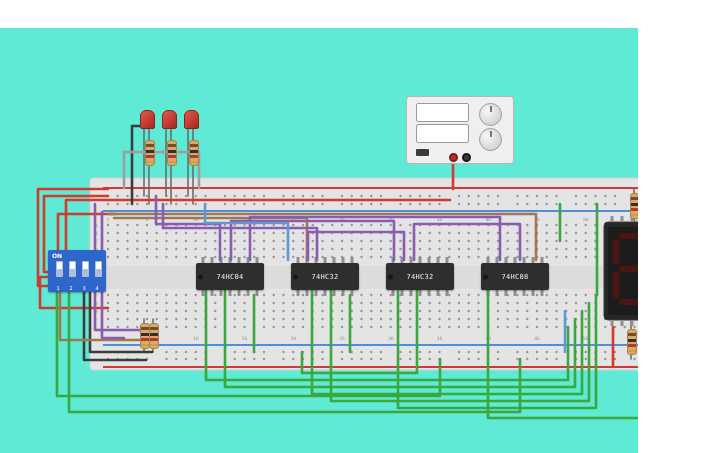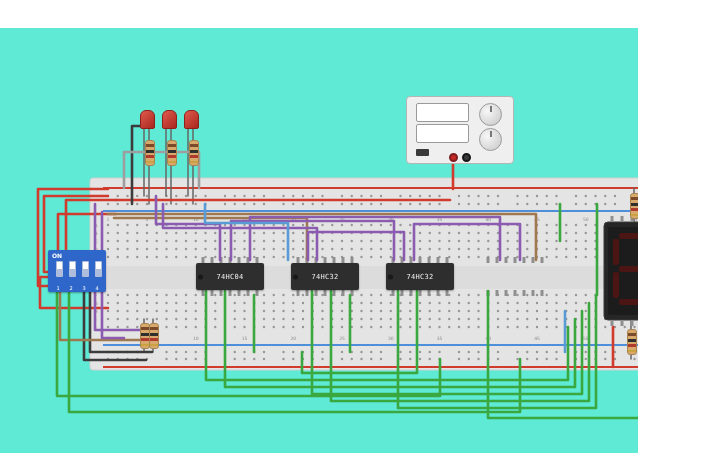--- a/index.html
+++ b/index.html
@@ -1087,14 +1087,17 @@
 
   <div class="ic" style="left:196px;top:235px;width:68px">
     <span>74HC04</span>
   </div>
   <div class="ic" style="left:291px;top:235px;width:68px">
     <span>74HC32</span>
   </div>
   <div class="ic" style="left:386px;top:235px;width:68px">
     <span>74HC32</span>
   </div>
+  <div class="ic" style="left:481px;top:235px;width:68px">
+    <span>74HC08</span>
+  </div>
 
 </div>
 
 </body></html>

